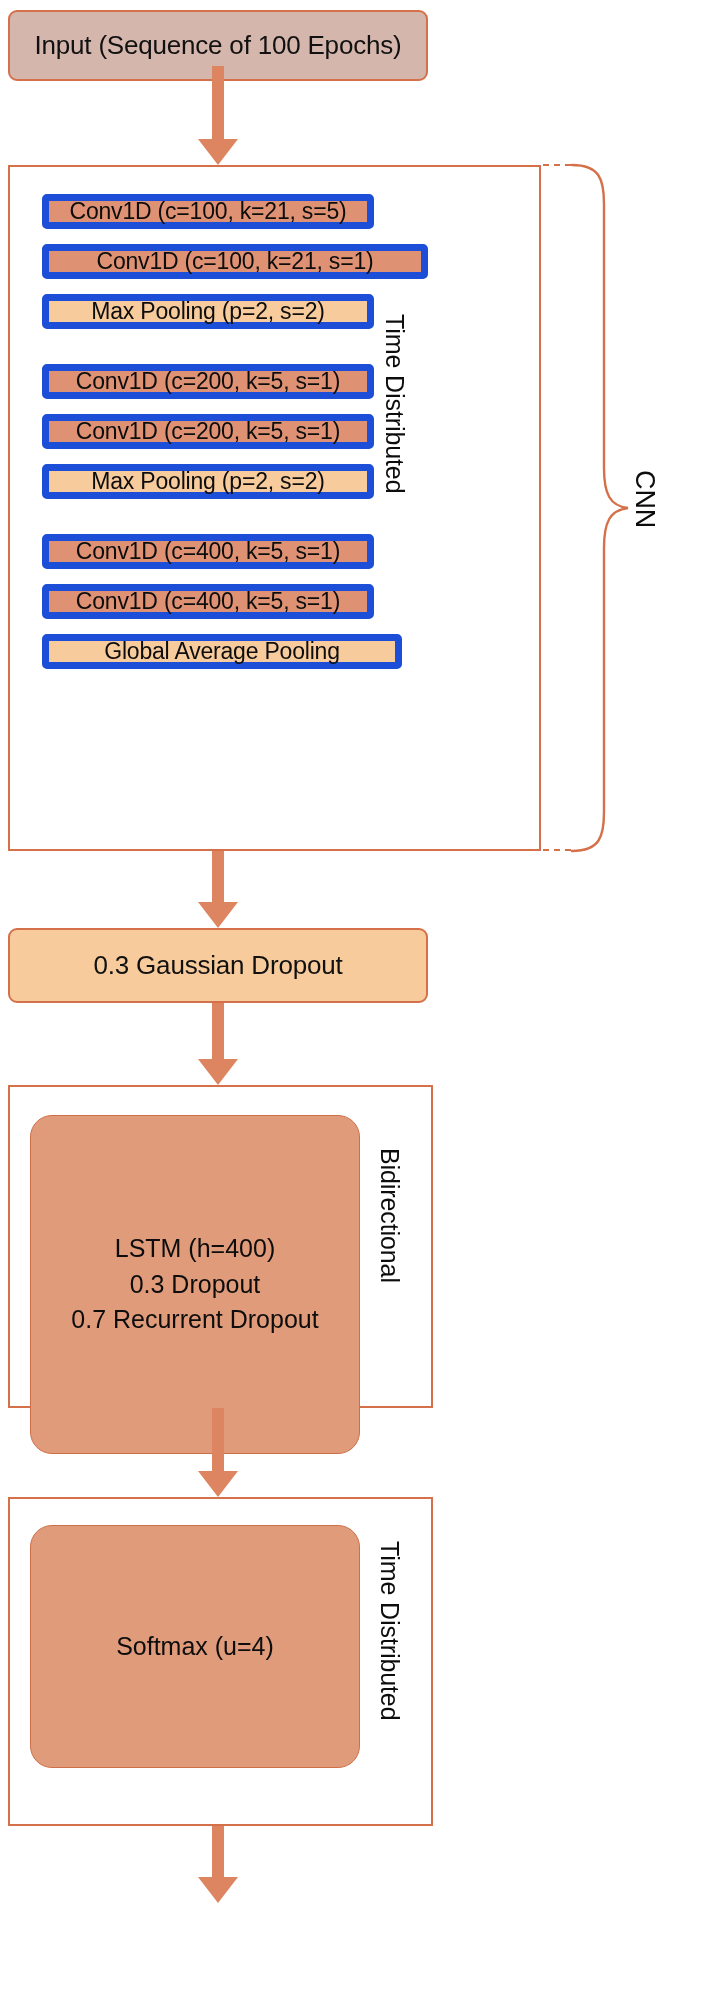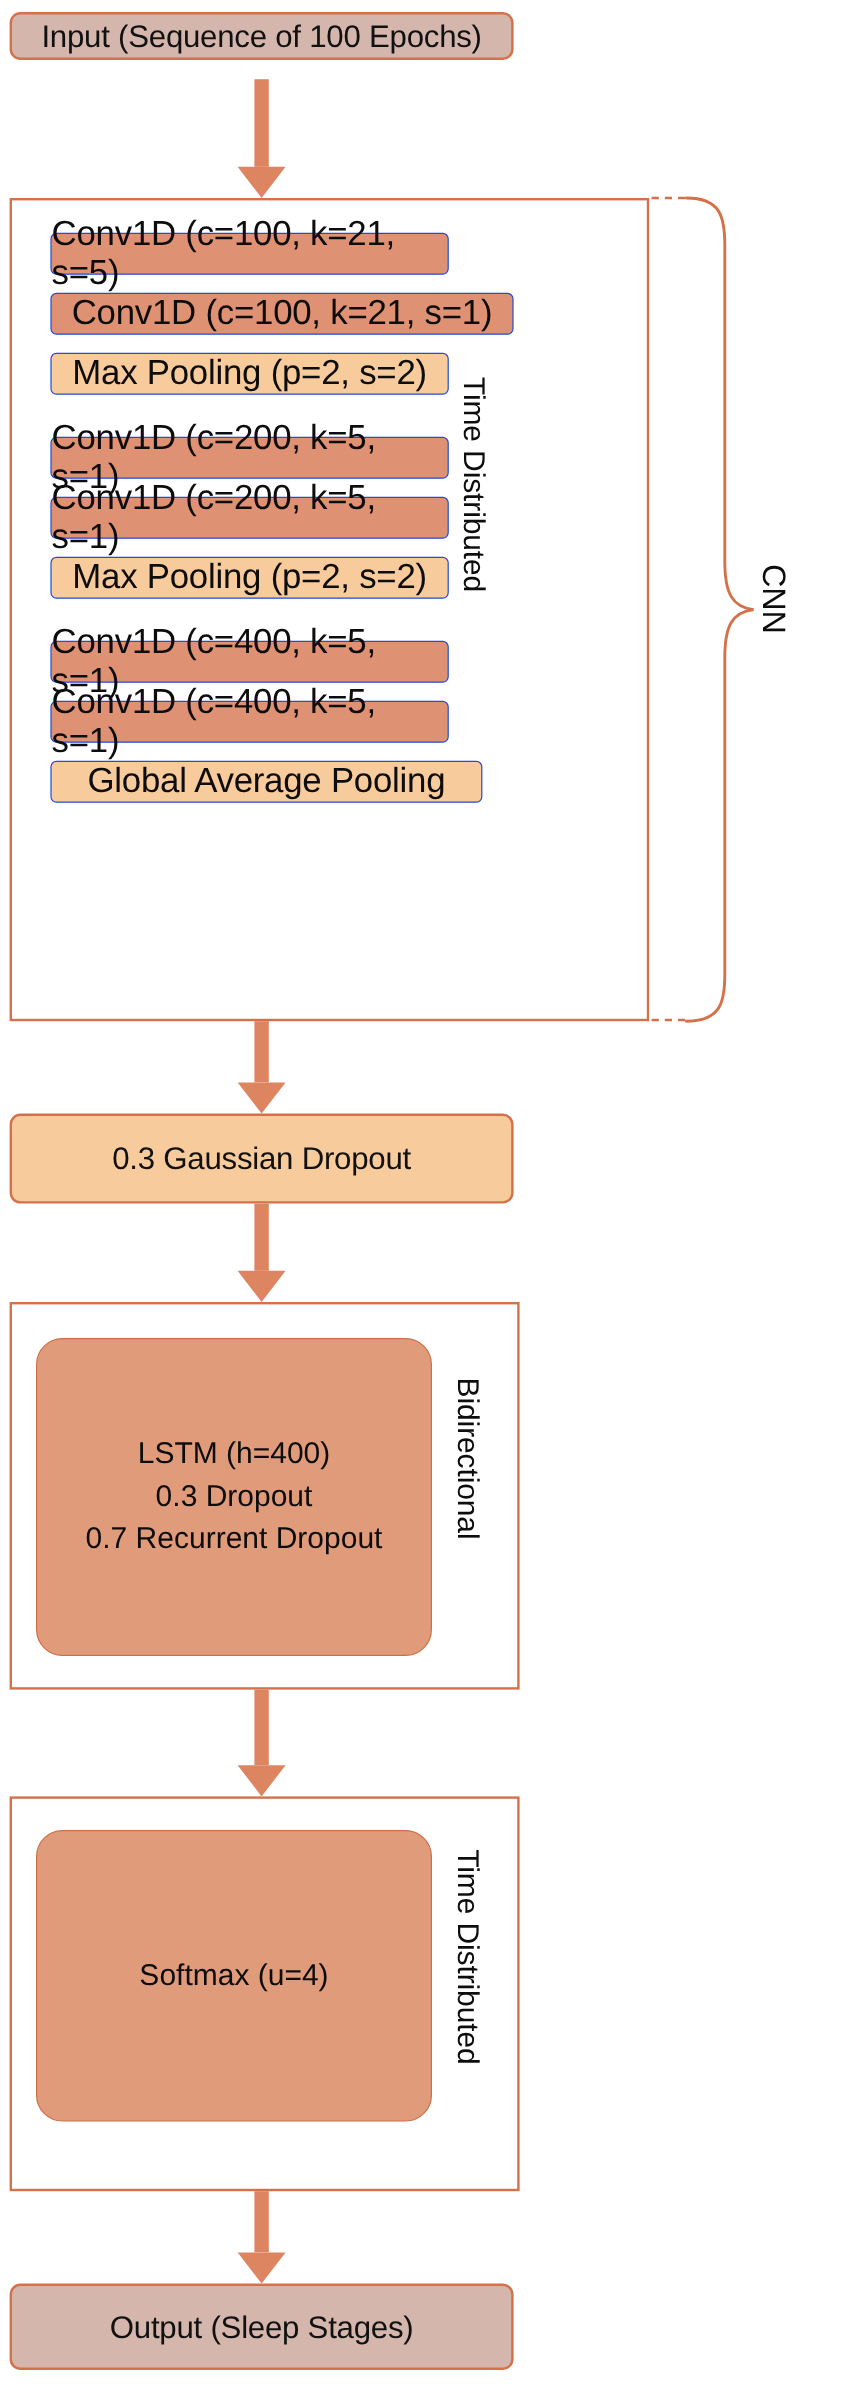--- a/index.html
+++ b/index.html
@@ -40,24 +40,24 @@
     background: #ffffff;
     border: 2px solid #d4714a;
     box-sizing: border-box;
   }
 
   .layer-row {
     position: absolute;
     display: flex;
     align-items: center;
     justify-content: center;
-    border: 1px solid #1d4ed8;
+    border: 7px solid #1d4ed8;
     border-radius: 5px;
     box-sizing: border-box;
-    font-size: 29px;
+    font-size: 23px;
     color: #0d0d0d;
     letter-spacing: -0.2px;
   }
   .layer-conv {
     background: #df9273;
   }
   .layer-pool {
     background: #f8cb9c;
     text-align: center;
   }
@@ -120,21 +120,21 @@
     position: absolute;
     height: 0;
     border-top: 2px solid #d4714a;
   }
 </style>
 </head>
 <body>
 
 <div class="canvas">
 
-  <div class="io-box" style="left:8px; top:10px; width:420px; height:40px;">
+  <div class="io-box" style="left:8px; top:10px; width:420px; height:71px;">
     <span>Input (Sequence of 100 Epochs)</span>
   </div>
 
   <div class="arrow" style="left:198px; top:66px; height:99px;">
     <div class="shaft" style="height:73px;"></div>
     <div class="head" style="top:73px;"></div>
   </div>
 
   <div class="group-box" style="left:8px; top:165px; width:533px; height:686px;"></div>
 
@@ -195,21 +195,21 @@
     <span>0.3 Gaussian Dropout</span>
   </div>
 
   <div class="arrow" style="left:198px; top:1003px; height:82px;">
     <div class="shaft" style="height:56px;"></div>
     <div class="head" style="top:56px;"></div>
   </div>
 
   <div class="group-box" style="left:8px; top:1085px; width:425px; height:323px;"></div>
 
-  <div class="big-inner" style="left:30px; top:1115px; width:330px; height:265px;">
+  <div class="big-inner" style="left:30px; top:1115px; width:330px; height:339px;">
     <div>LSTM (h=400)</div>
     <div>0.3 Dropout</div>
     <div>0.7 Recurrent Dropout</div>
   </div>
 
   <div class="vlabel" style="left:404px; top:1148px;">
     <span>Bidirectional</span>
   </div>
 
   <div class="arrow" style="left:198px; top:1408px; height:89px;">
@@ -225,17 +225,14 @@
 
   <div class="vlabel" style="left:404px; top:1541px;">
     <span>Time Distributed</span>
   </div>
 
   <div class="arrow" style="left:198px; top:1826px; height:77px;">
     <div class="shaft" style="height:51px;"></div>
     <div class="head" style="top:51px;"></div>
   </div>
 
-  <div class="io-box" style="left:8px; top:1903px; width:420px; height:72px;">
-    <span>Output (Sleep Stages)</span>
-  </div>
 
 </div>
 
 </body></html>

